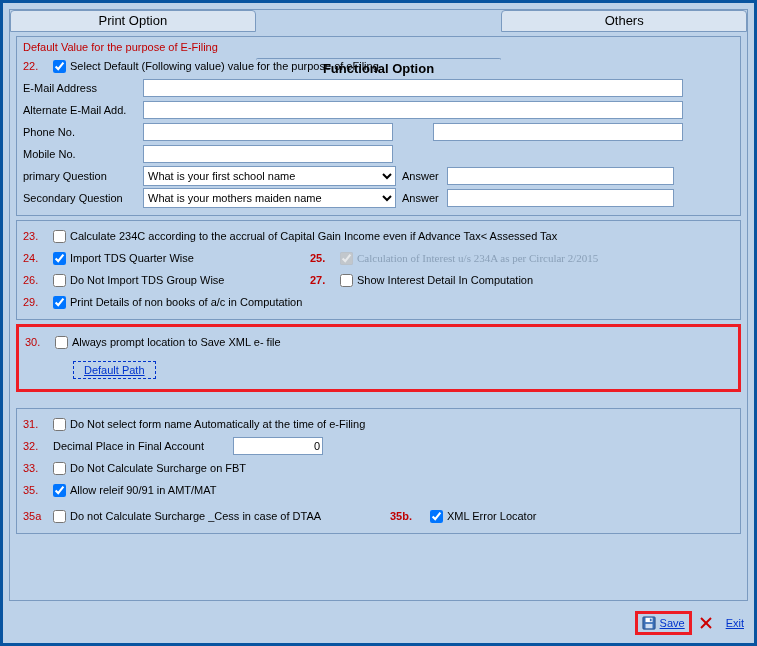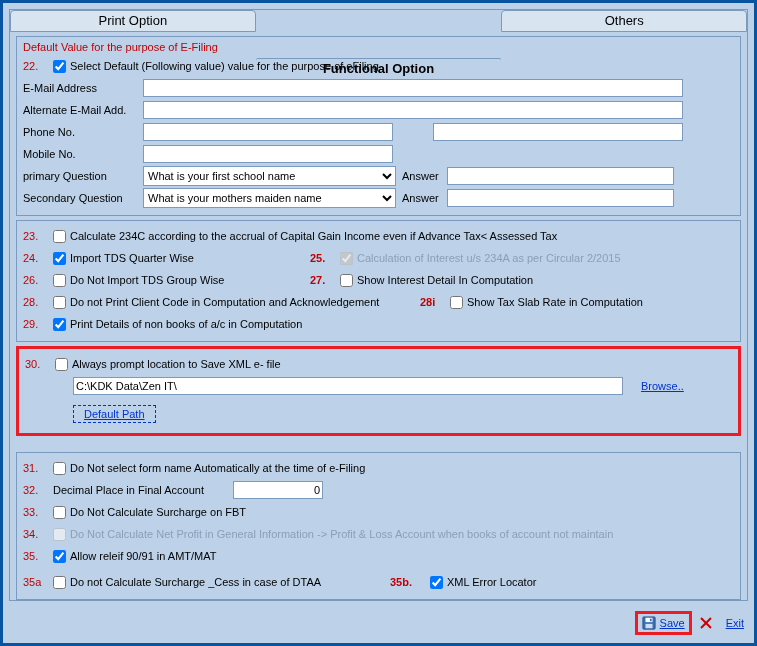--- a/index.html
+++ b/index.html
@@ -99,20 +99,21 @@
     font-size: 11px;
   }
   input[type="checkbox"] {
     margin: 0 4px 0 0;
     vertical-align: middle;
     width: 13px;
     height: 13px;
   }
   .disabled-text {
     color: #8aa0b8;
+    font-family: Liberation Serif, serif;
   }
   .red-box {
     border: 3px solid #ed1c24;
     padding: 4px 6px 8px 6px;
     margin-bottom: 16px;
   }
   .link {
     color: #0033cc;
     text-decoration: underline;
     cursor: pointer;
@@ -220,44 +221,31 @@
         </div>
         <div class="row">
           <span class="num">26.</span>
           <input type="checkbox" style="">
           <span style="width:240px">Do Not Import TDS Group Wise</span>
           <span class="num-sub" style="width:30px">27.</span>
           <input type="checkbox" style="">
           <span>Show Interest Detail In Computation</span>
         </div>
         <div class="row">
-          <span class="num">28.</span>
-          <input type="checkbox" style="">
-          <span style="width:350px">Do not Print Client Code in Computation and Acknowledgement</span>
-          <span class="num-sub" style="width:30px">28i</span>
-          <input type="checkbox" style="">
-          <span>Show Tax Slab Rate in Computation</span>
-        </div>
-        <div class="row">
           <span class="num">29.</span>
           <input type="checkbox" checked="" style="">
           <span>Print Details of non books of a/c in Computation</span>
         </div>
       </div>
 
       <div class="red-box">
         <div class="row">
           <span class="num">30.</span>
           <input type="checkbox" style="">
           <span>Always prompt location to Save XML e- file</span>
-        </div>
-        <div class="row" style="padding-left:48px;">
-          <input type="text" style="width: 550px;" value="C:\KDK Data\Zen IT\">
-          <span style="width:18px"></span>
-          <span class="link">Browse..</span>
         </div>
         <div class="row" style="padding-left:48px; margin-top:6px;">
           <span class="btn-default-path link">Default Path</span>
         </div>
       </div>
 
       <div class="group">
         <div class="row">
           <span class="num">31.</span>
           <input type="checkbox" style="">
@@ -265,25 +253,20 @@
         </div>
         <div class="row">
           <span class="num">32.</span>
           <span style="width:180px">Decimal Place in Final Account</span>
           <input type="text" style="width: 90px; text-align: right;" value="0">
         </div>
         <div class="row">
           <span class="num">33.</span>
           <input type="checkbox" style="">
           <span>Do Not Calculate Surcharge on FBT</span>
-        </div>
-        <div class="row">
-          <span class="num">34.</span>
-          <input type="checkbox" disabled="" style="">
-          <span class="disabled-text">Do Not  Calculate Net Profit in General Information -&gt; Profit &amp; Loss Account when books of account not maintain</span>
         </div>
         <div class="row">
           <span class="num">35.</span>
           <input type="checkbox" checked="" style="">
           <span>Allow releif 90/91 in AMT/MAT</span>
         </div>
         <div class="row" style="margin-top:4px;">
           <span class="num">35a</span>
           <input type="checkbox" style="">
           <span style="width:320px">Do not Calculate Surcharge _Cess in case of DTAA</span>

